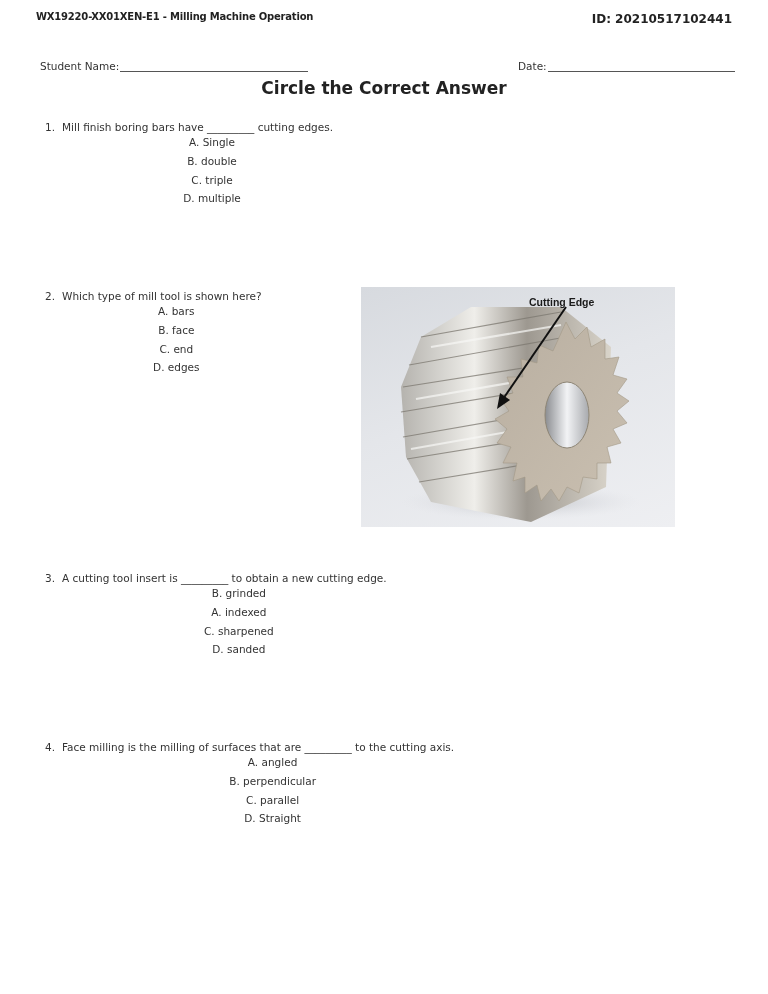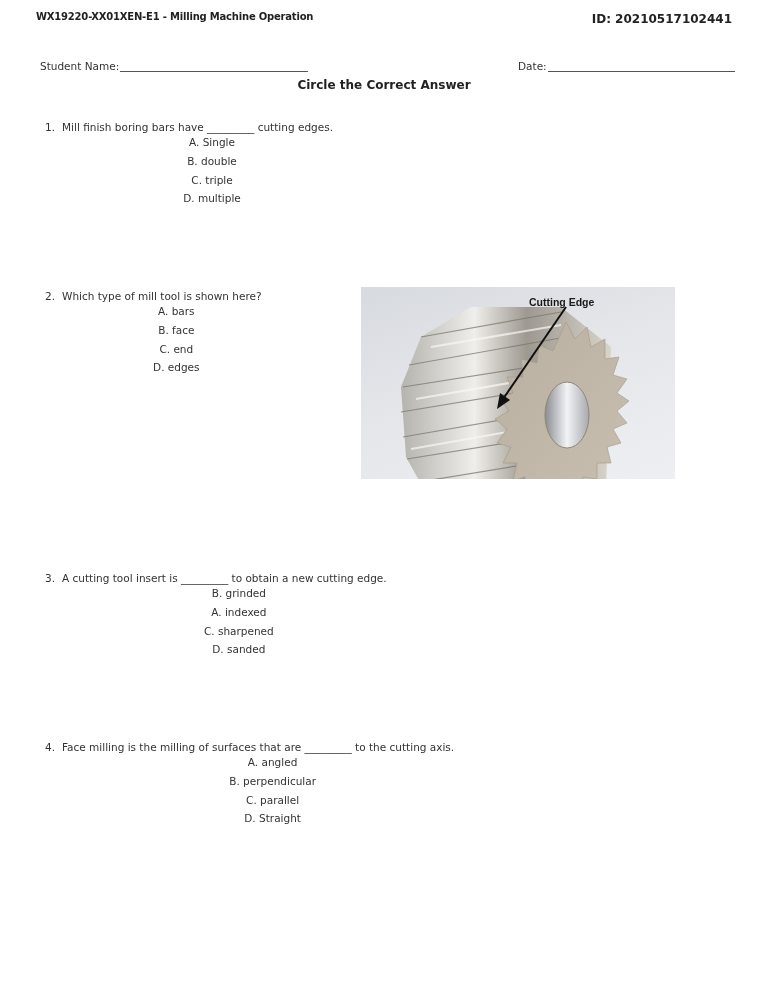--- a/index.html
+++ b/index.html
@@ -22,41 +22,41 @@
     }
     .field .line {
       display: inline-block; border-bottom: 1px solid #555; height: 10px; margin-left: 1px;
     }
     .field-name { left: 40px; }
     .field-name .line { width: 188px; }
     .field-date { left: 518px; }
     .field-date .line { width: 187px; }
     .instructions {
       position: absolute; left: 0; width: 768px; top: 78px; text-align: center;
-      font-size: 12px; font-weight: bold; color: #222;
+      font-size: 17px; font-weight: bold; color: #222;
     }
     .question {
       position: absolute; left: 45px; font-size: 10.5px; color: #333;
     }
     .question .stem { display: flex; }
     .question .num { width: 17px; }
     .options { list-style: none; margin: 0; padding: 0; margin-left: 46px; }
     .options li {
       height: 18.8px; line-height: 18.8px; display: flex; align-items: center; flex-direction: column;
     }
     .options li .bullet {
       display: inline-block; width: 5px; height: 5px; border-radius: 50%;
       background: #222; margin-right: 6px;
     }
     .q1 { top: 121px; }
     .q2 { top: 290px; }
     .q3 { top: 572px; }
     .q4 { top: 741px; }
     .figure {
-      position: absolute; left: 361px; top: 287px; width: 314px; height: 192px;
+      position: absolute; left: 361px; top: 287px; width: 314px; height: 240px;
       background: linear-gradient(160deg, #d7dadf 0%, #e4e6ea 45%, #eeeff2 100%);
       overflow: hidden;
     }
     .figure svg { position: absolute; left: 0; top: 0; }
     .figure .caption {
       position: absolute; left: 168px; top: 9px; font-size: 10.5px; font-weight: bold;
       color: #1a1a1a; font-family: "Liberation Sans", sans-serif;
     }
   </style>
 </head>

